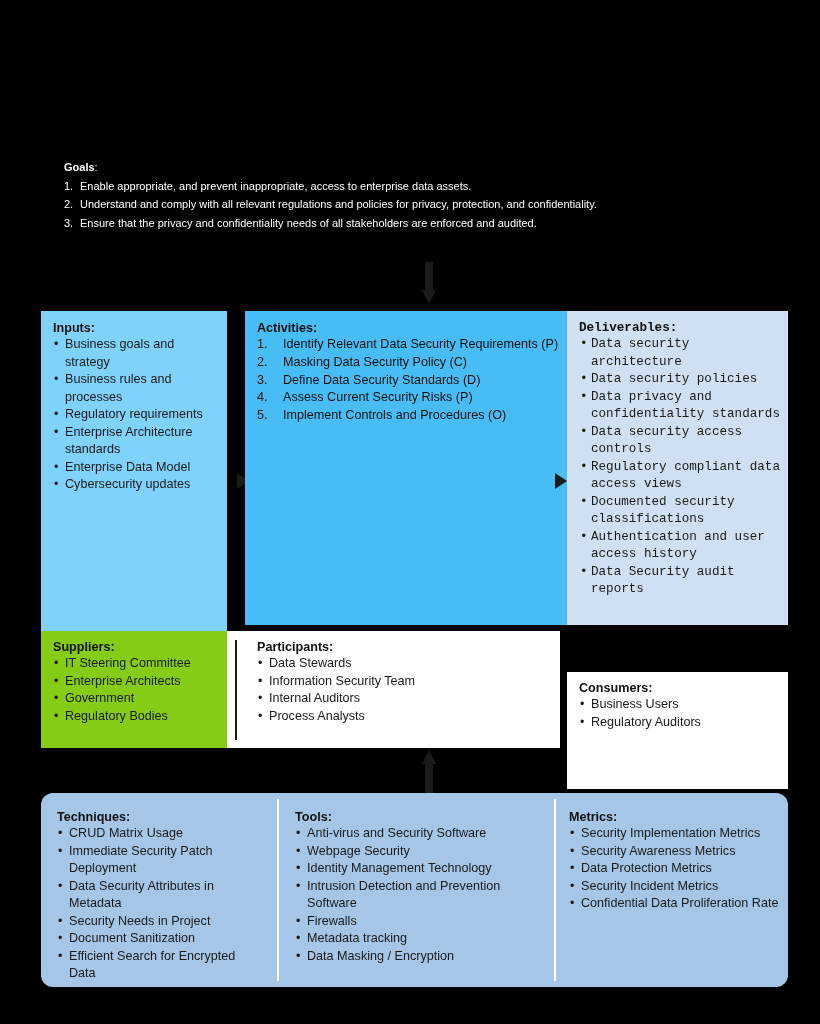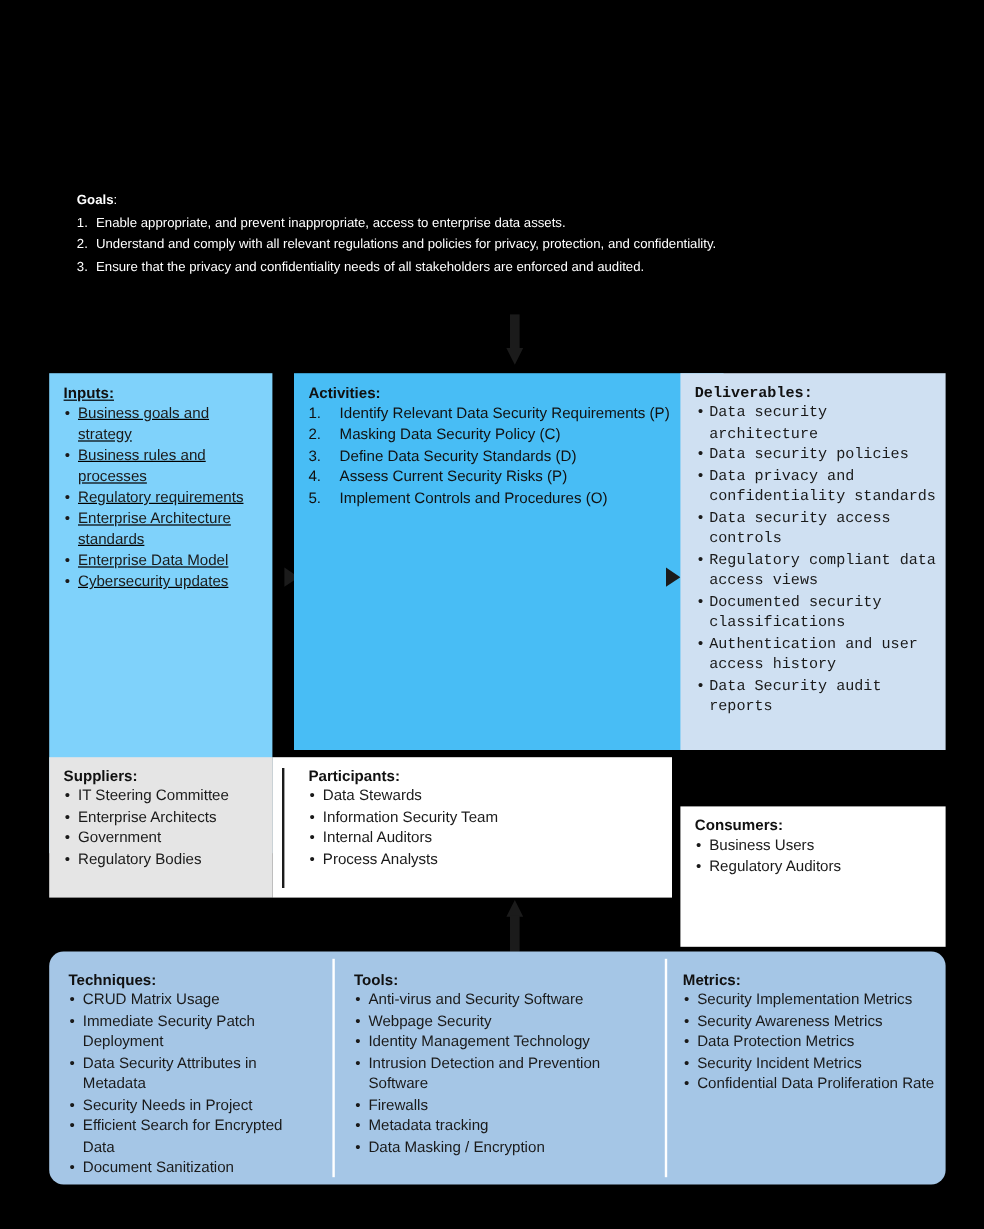--- a/index.html
+++ b/index.html
@@ -34,26 +34,26 @@
     content:"\2022";position:absolute;left:1px;top:0;
   }
   .box ol{margin:0;padding:0;list-style:none;}
   .box ol li{
     font-size:12.6px;line-height:17.8px;color:#111;
     position:relative;padding-left:26px;
   }
   .box ol li .n{position:absolute;left:0;top:0;}
 
   
-  #inputs-box{left:41px;top:311px;width:186px;height:400px;background:#7fd2fb;padding:10px 10px 0 12px;text-decoration:underline;}
+  #inputs-box{left:41px;top:311px;width:186px;height:400px;background:#7fd2fb;padding:10px 10px 0 12px;}
   #activities-box{left:245px;top:311px;width:358px;height:314px;background:#48bdf5;padding:10px 10px 0 12px;}
   #deliverables-box{left:567px;top:311px;width:221px;height:314px;background:#cfe0f2;padding:10px 8px 0 12px;font-family:Liberation Mono, monospace;}
 
   
-  #suppliers-box{left:41px;top:631px;width:186px;height:117px;background:#e5e5e5;padding:9px 8px 0 12px;}
+  #suppliers-box{left:41px;top:631px;width:186px;height:117px;background:#84cc16;padding:9px 8px 0 12px;}
   #participants-box{left:227px;top:631px;width:333px;height:117px;background:#fff;padding:9px 8px 0 30px;}
   #consumers-box{left:567px;top:631px;width:221px;height:117px;background:#fff;padding:9px 8px 0 12px;margin-top:41px;}
   #participants-divider{
     position:absolute;left:235px;top:640px;width:2px;height:100px;background:#1b1b1b;
   }
 
   
   #bottom-container{
     position:absolute;left:41px;top:793px;width:747px;height:194px;
     background:#a5c6e6;border-radius:12px;
@@ -187,22 +187,22 @@
   <div class="bdiv" id="bdiv-1"></div>
   <div class="bdiv" id="bdiv-2"></div>
 
   <div class="box" id="techniques-box">
     <div class="hd"><span>Techniques</span><span>:</span></div>
     <ul>
       <li>CRUD Matrix Usage</li>
       <li>Immediate Security Patch Deployment</li>
       <li>Data Security Attributes in Metadata</li>
       <li>Security Needs in Project</li>
+      <li>Document Sanitization</li>
       <li>Efficient Search for Encrypted Data</li>
-      <li>Document Sanitization</li>
     </ul>
   </div>
 
   <div class="box" id="tools-box">
     <div class="hd"><span>Tools</span><span>:</span></div>
     <ul>
       <li>Anti-virus and Security Software</li>
       <li>Webpage Security</li>
       <li>Identity Management Technology</li>
       <li>Intrusion Detection and Prevention Software</li>

